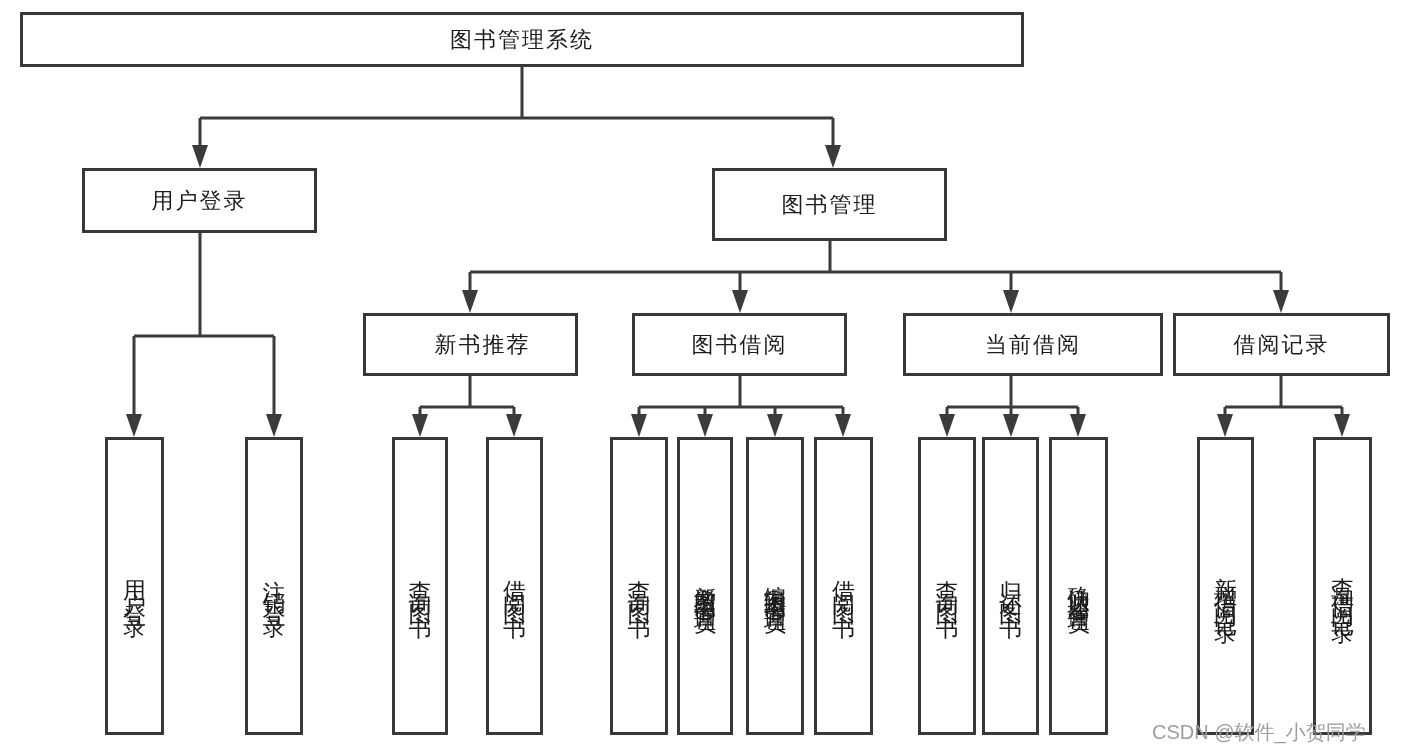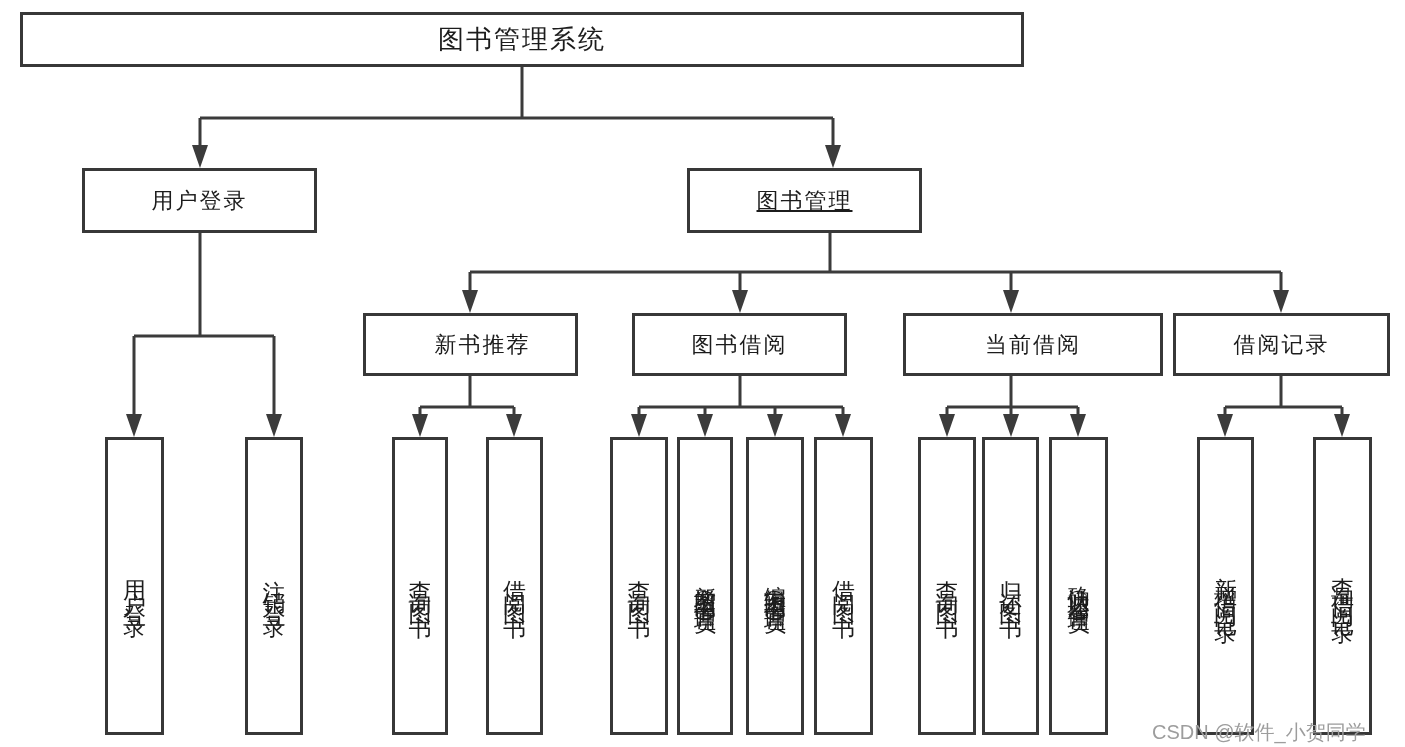--- a/index.html
+++ b/index.html
@@ -41,21 +41,21 @@
     align-items: center;
     justify-content: center;
     color: #1c1c1c;
     z-index: 2;
   }
   .hlabel {
     font-size: 22px;
     letter-spacing: 2px;
     white-space: nowrap;
   }
-  .root .hlabel { font-size: 26px; }
+  .root .hlabel { font-size: 22px; }
   .vtext {
     writing-mode: vertical-rl;
     font-size: 23px;
     letter-spacing: 12px;
     line-height: 1;
     white-space: nowrap;
   }
   .leaf.med .vtext {
     letter-spacing: 9px;
   }
@@ -122,21 +122,21 @@
     </g>
   </svg>
 
   <div class="box root" style="left:20px; top:12px; width:1004px; height:55px;">
     <span class="hlabel">图书管理系统</span>
   </div>
 
   <div class="box" style="left:82px; top:168px; width:235px; height:65px;">
     <span class="hlabel">用户登录</span>
   </div>
-  <div class="box" style="left:687px; top:168px; width:235px; height:65px;text-decoration:underline;">
+  <div class="box" style="left:712px; top:168px; width:235px; height:73px;">
     <span class="hlabel">图书管理</span>
   </div>
 
   <div class="box" style="left:363px; top:313px; width:215px; height:63px;padding-left:24px;">
     <span class="hlabel">新书推荐</span>
   </div>
   <div class="box" style="left:632px; top:313px; width:215px; height:63px;">
     <span class="hlabel">图书借阅</span>
   </div>
   <div class="box" style="left:903px; top:313px; width:260px; height:63px;">

